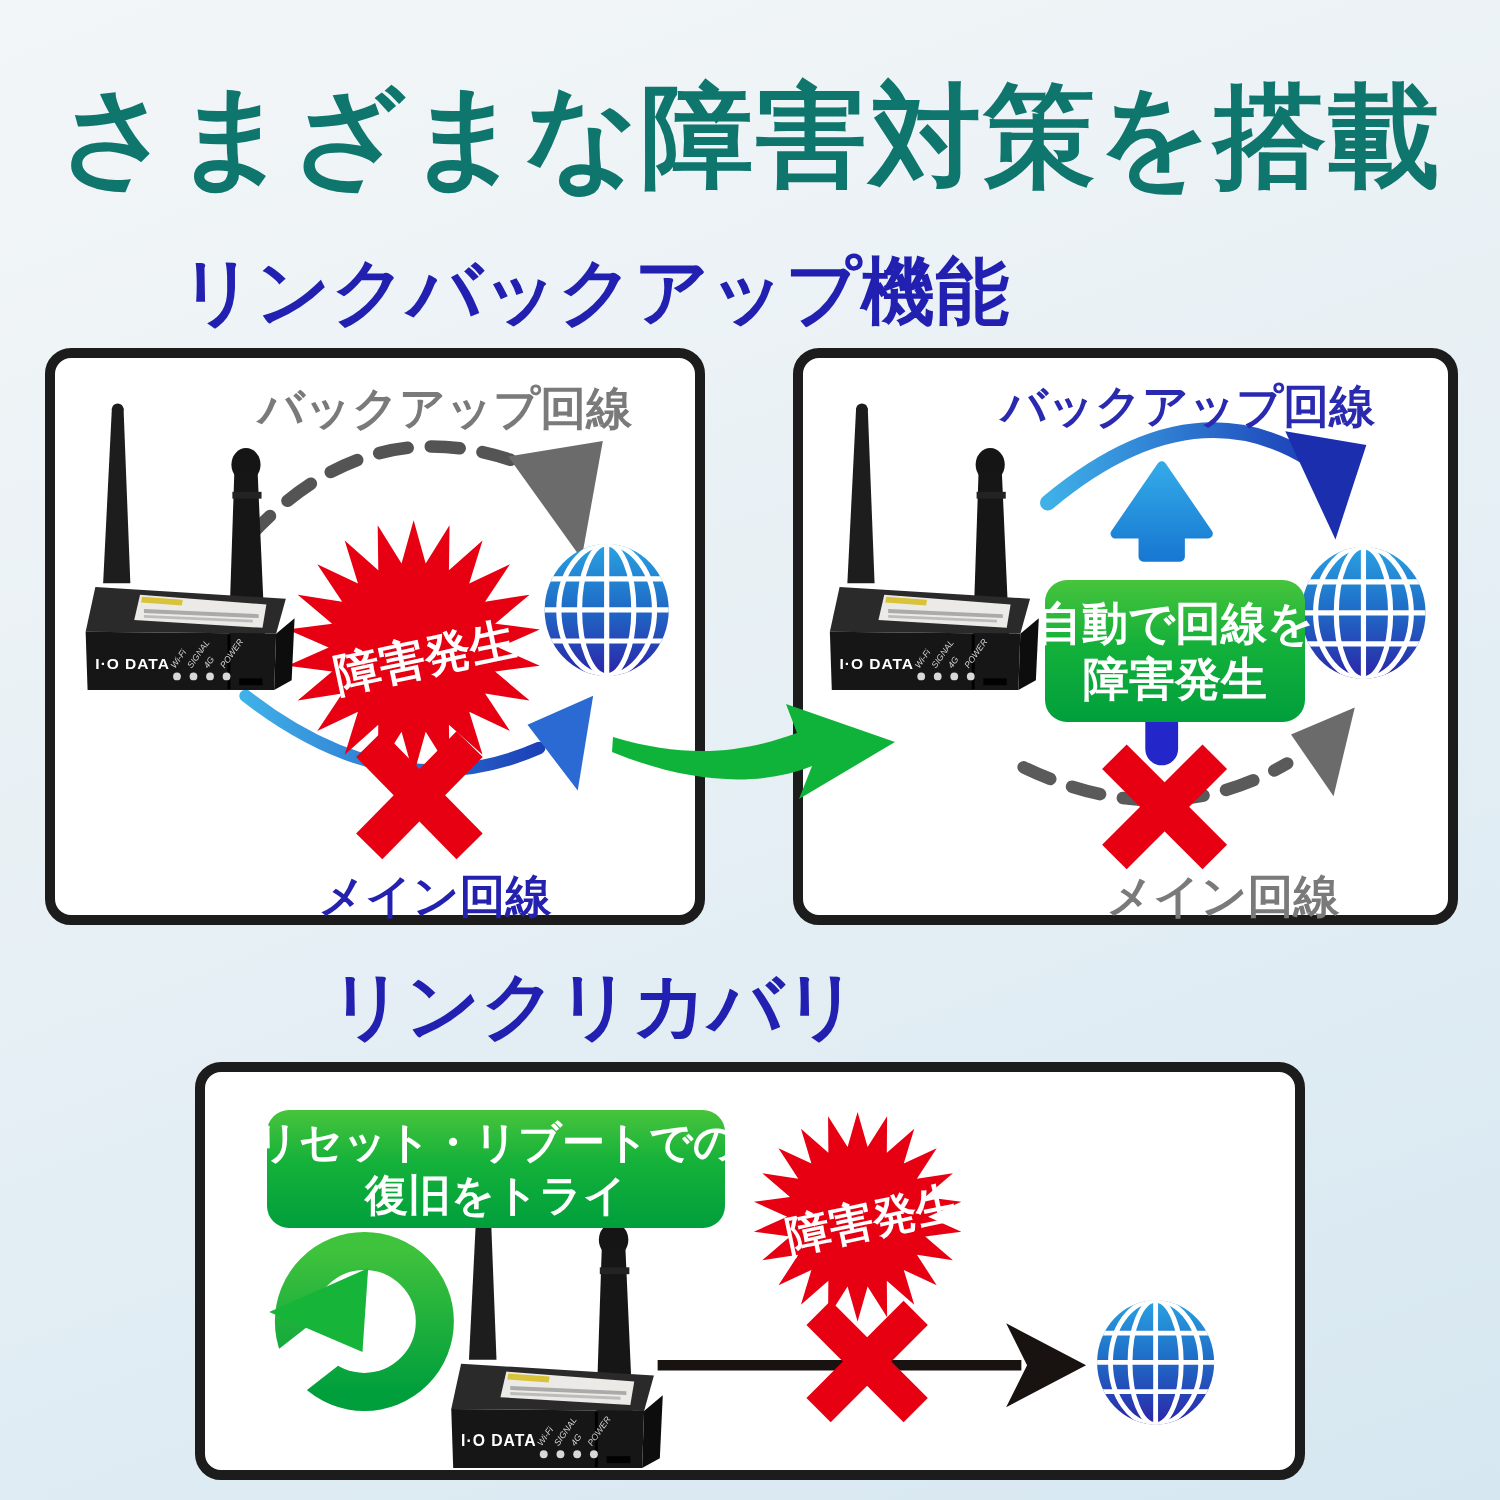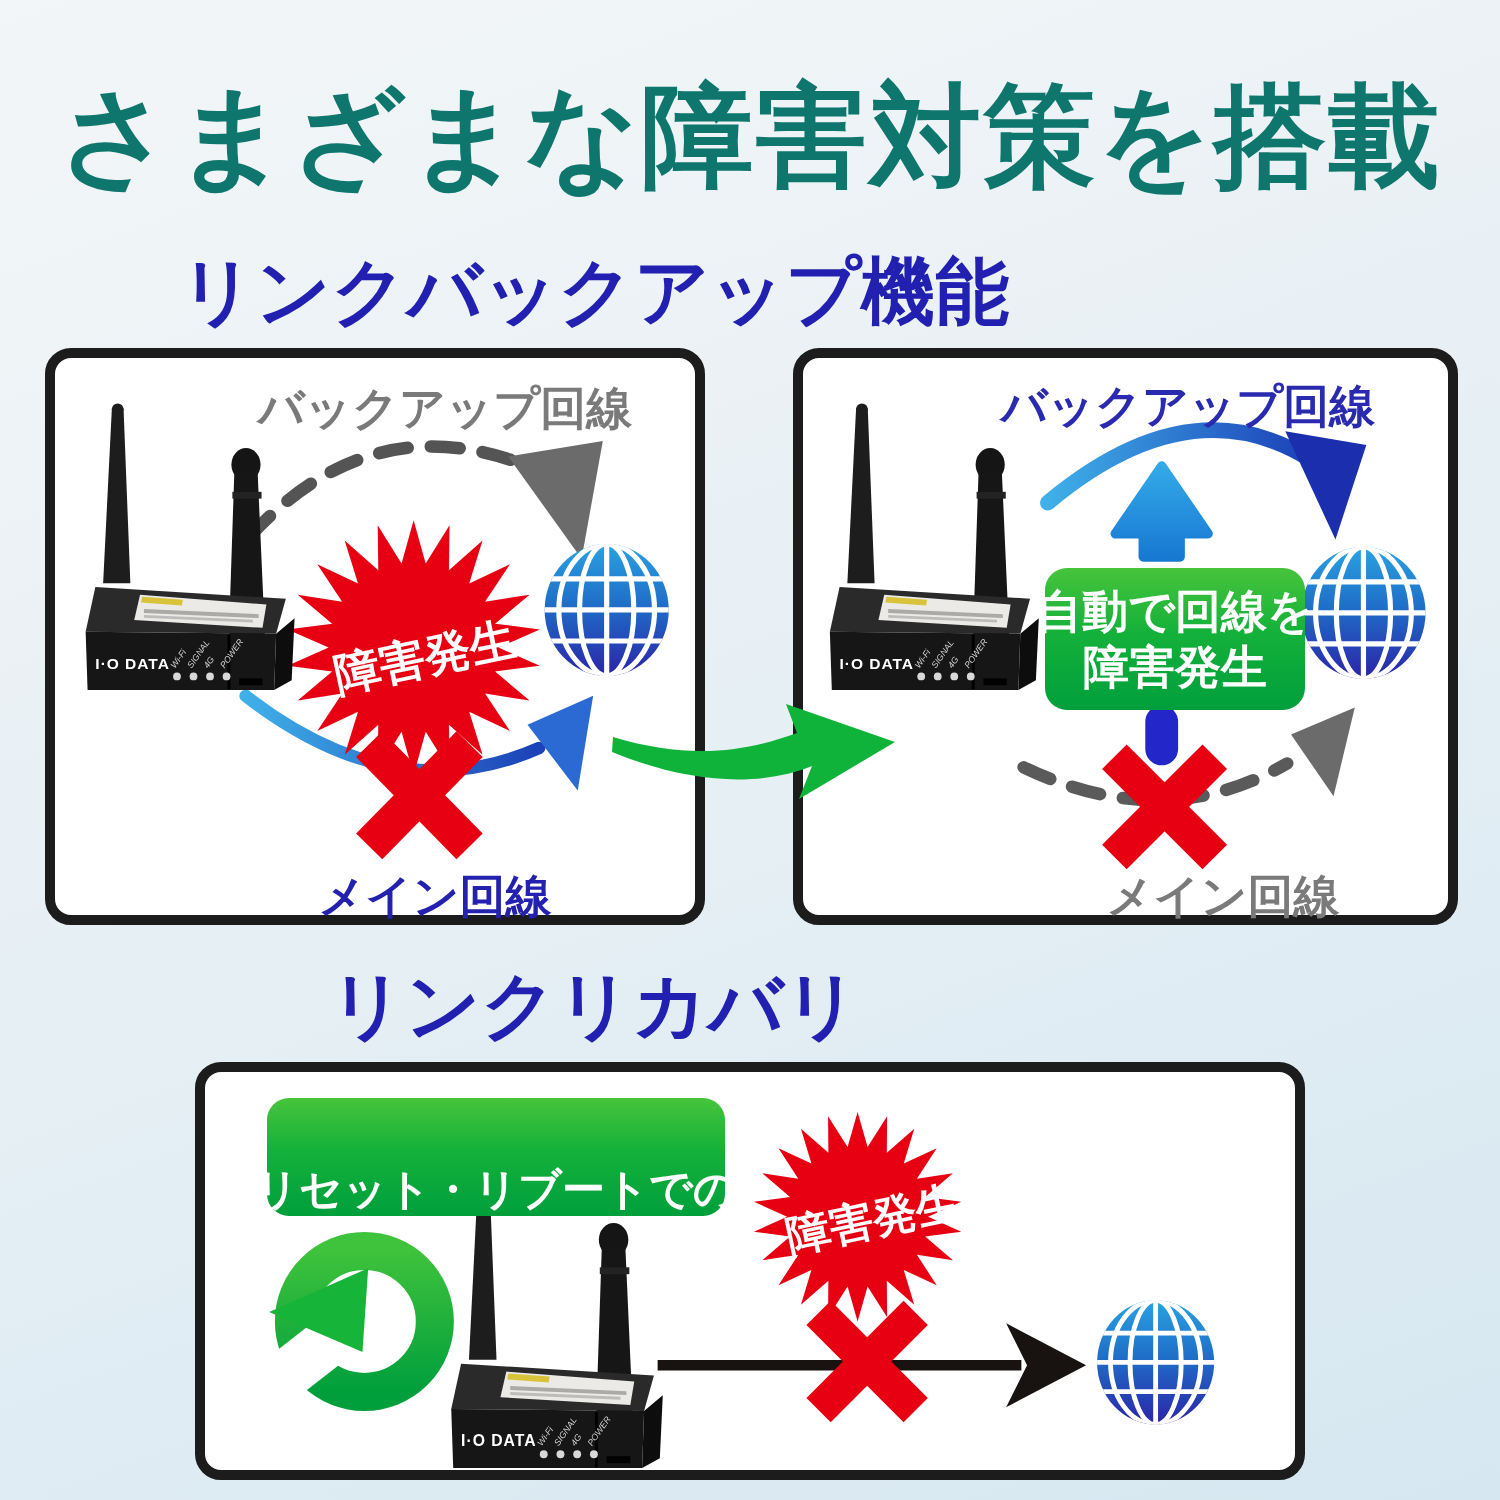--- a/index.html
+++ b/index.html
@@ -34,24 +34,24 @@
   .label-gray{color:#7a7a7a;}
   .label-blue{color:#2321ad;}
   .burst-label{
     position:absolute;transform:translate(-50%,-50%) rotate(-12deg);
     color:#ffffff;font-size:46px;font-weight:bold;white-space:nowrap;
   }
   .green-box{
     position:absolute;border-radius:22px;
     background:linear-gradient(180deg,#47c43c 0%,#14b13a 45%,#009f3c 100%);
     display:flex;flex-direction:column;justify-content:center;align-items:center;
-    color:#ffffff;font-weight:bold;text-align:center;
+    color:#ffffff;font-weight:bold;text-align:center;margin-top:12px;
   }
   #switch-box{left:242px;top:210px;width:260px;height:142px;font-size:46px;line-height:56px;}
-  #recover-box{left:62px;top:26px;width:458px;height:118px;font-size:43px;line-height:53px;justify-content:flex-end;}
+  #recover-box{left:62px;top:26px;width:458px;height:118px;font-size:43px;line-height:53px;}
   .nowrap{white-space:nowrap;}
 </style>
 </head>
 <body>
 
 <svg width="0" height="0" style="position:absolute" aria-hidden="true">
   <defs>
     <linearGradient id="globeGrad" x1="0" y1="0" x2="0" y2="1">
       <stop offset="0" stop-color="#2aa2e2"></stop>
       <stop offset="0.45" stop-color="#1f6fc8"></stop>
@@ -212,15 +212,16 @@
     </g>
 
     <polygon fill="#e60012" points="668.0,42.0 678.5,78.8 699.0,46.5 698.7,84.7 727.5,59.5 716.5,96.1 751.1,80.0 730.3,112.0 768.1,106.3 739.0,131.2 776.9,136.3 742.0,152.0 776.9,167.7 739.0,172.8 768.1,197.7 730.3,192.0 751.1,224.0 716.5,207.9 727.5,244.5 698.7,219.3 699.0,257.5 678.5,225.2 668.0,262.0 657.5,225.2 637.0,257.5 637.3,219.3 608.5,244.5 619.5,207.9 584.9,224.0 605.7,192.0 567.9,197.7 597.0,172.8 559.1,167.7 594.0,152.0 559.1,136.3 597.0,131.2 567.9,106.3 605.7,112.0 584.9,80.0 619.5,96.1 608.5,59.5 637.3,84.7 637.0,46.5 657.5,78.8"></polygon>
 
     <use href="#globe" x="917" y="233" width="128" height="144"></use>
 
     <use href="#router" x="232" y="108" width="252" height="310"></use>
   </svg>
   <div class="green-box" id="recover-box">
     <span class="nowrap">リセット・リブートでの</span>
+    <span class="nowrap">復旧をトライ</span>
   </div>
   <div class="burst-label" style="left:668px;top:148px;font-size:44px;">障害発生</div>
 </div>
 
 </body></html>

